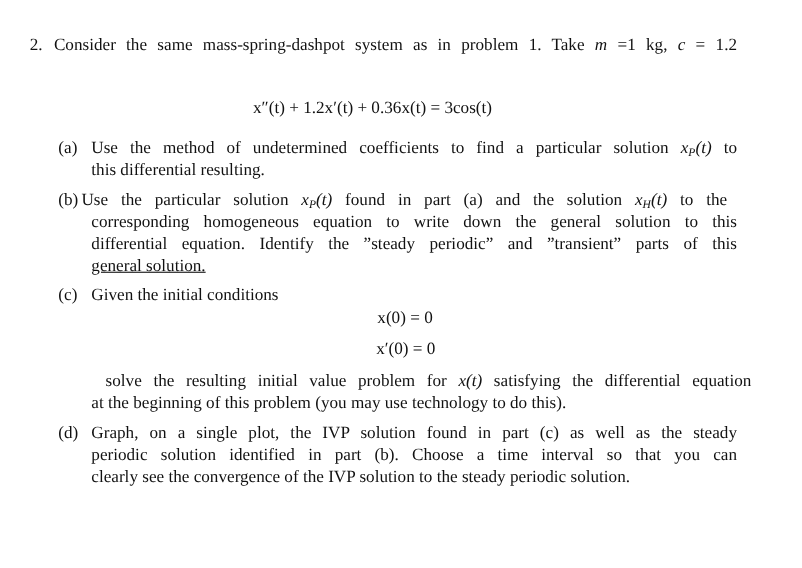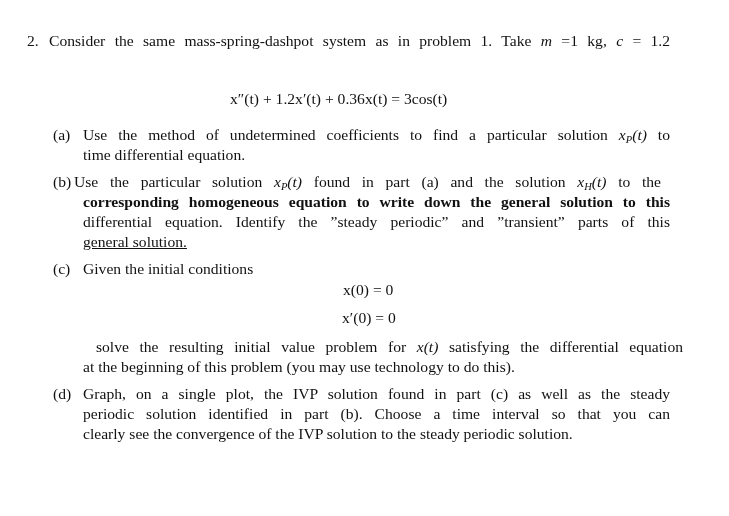--- a/index.html
+++ b/index.html
@@ -18,25 +18,25 @@
 
 <div class="doc">
 
   <div class="line" style="left:27px; top:31px;">2.</div>
   <div class="line just" style="left:49px; top:31px; width:621px;"><span>Consider the same mass-spring-dashpot system as in problem 1. Take </span><span class="m">m</span><span> =1 kg, </span><span class="m">c</span><span> = 1.2</span></div>
 
   <div class="eq" style="left:230px; top:89px;">x″(t) + 1.2x′(t) + 0.36x(t) = 3cos(t)</div>
 
   <div class="line" style="left:53px; top:125px;">(a)</div>
   <div class="line just" style="left:83px; top:125px; width:587px;"><span>Use the method of undetermined coefficients to find a particular solution </span><span class="m">x</span><sub class="m">P</sub><span class="m">(t)</span><span> to</span></div>
-  <div class="line" style="left:83px; top:145px;">time differential equation.</div>
+  <div class="line" style="left:83px; top:145px;">this differential resulting.</div>
 
   <div class="line" style="left:53px; top:172px;">(b)</div>
   <div class="line just" style="left:74px; top:172px; width:587px;"><span>Use the particular solution </span><span class="m">x</span><sub class="m">P</sub><span class="m">(t)</span><span> found in part (a) and the solution </span><span class="m">x</span><sub class="m">H</sub><span class="m">(t)</span><span> to the</span></div>
-  <div class="line just" style="left:83px; top:192px; width:587px;font-weight:bold;">corresponding homogeneous equation to write down the general solution to this</div>
+  <div class="line just" style="left:83px; top:192px; width:587px;">corresponding homogeneous equation to write down the general solution to this</div>
   <div class="line just" style="left:83px; top:212px; width:587px;">differential equation. Identify the ”steady periodic” and ”transient” parts of this</div>
   <div class="line" style="left:83px; top:232px;text-decoration:underline;">general solution.</div>
 
   <div class="line" style="left:53px; top:259px;">(c)</div>
   <div class="line" style="left:83px; top:259px;">Given the initial conditions</div>
   <div class="eq" style="left:343px; top:280px;">x(0) = 0</div>
   <div class="eq" style="left:342px; top:308px;">x′(0) = 0</div>
   <div class="line just" style="left:96px; top:337px; width:587px;"><span>solve the resulting initial value problem for </span><span class="m">x(t)</span><span> satisfying the differential equation</span></div>
   <div class="line" style="left:83px; top:357px;">at the beginning of this problem (you may use technology to do this).</div>
 

